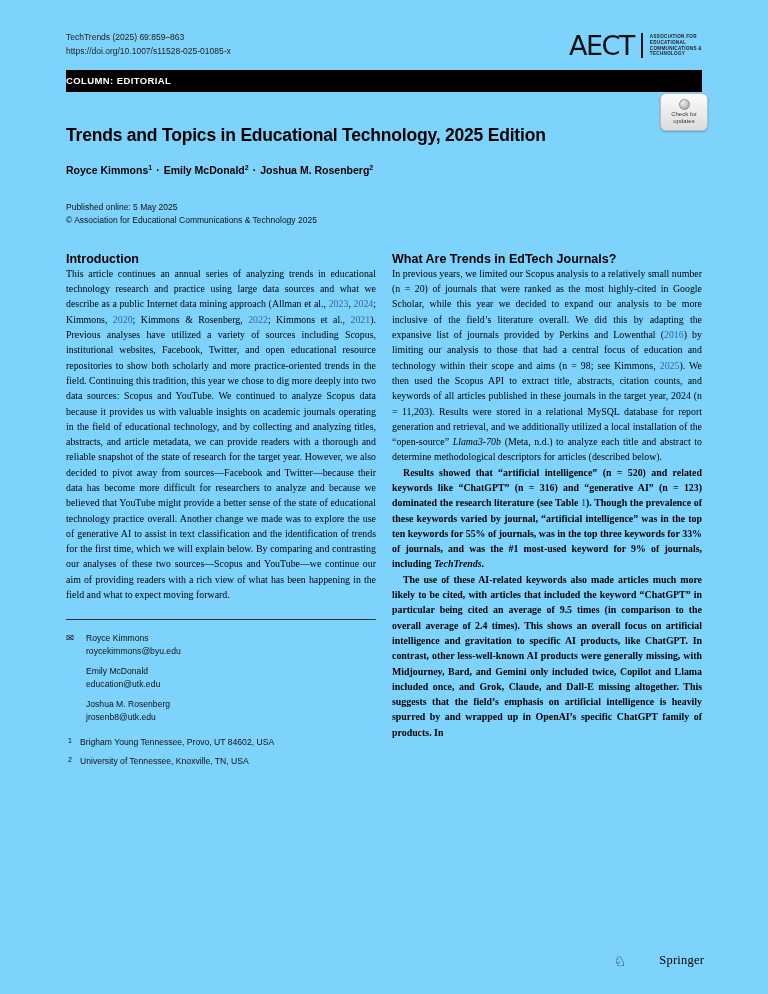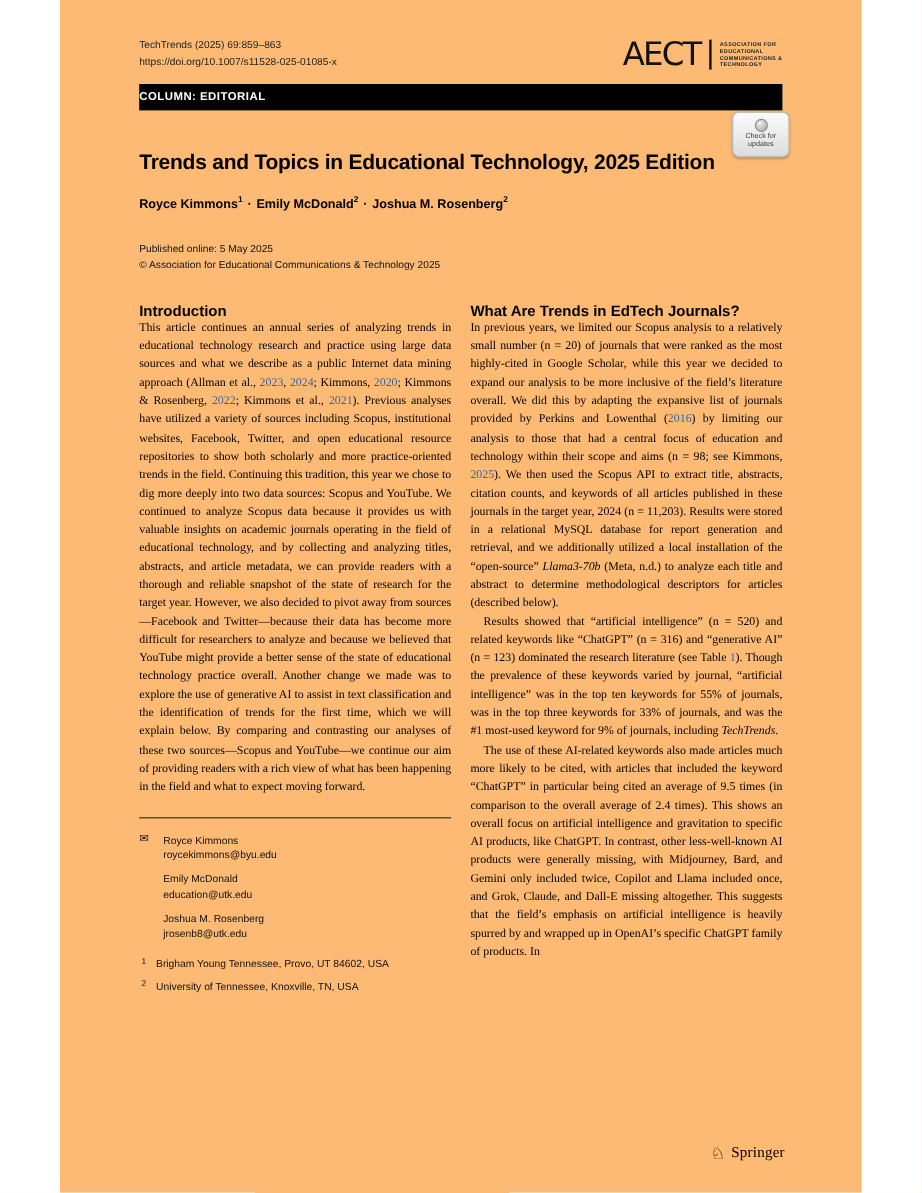--- a/index.html
+++ b/index.html
@@ -1,18 +1,18 @@
 <!DOCTYPE html>
 <html><head>
 <meta charset="utf-8">
 <style>
   * { margin:0; padding:0; box-sizing:border-box; }
   html,body { background:#ffffff; }
   .page {
-    position:relative; width:668px; height:994px; background:#fdba74;
+    position:relative; width:768px; height:994px; background:#7dd3fc;
     font-family:"Liberation Sans", sans-serif; color:#000;
     padding:30px 66px 0 66px; overflow:hidden; margin:0 auto;
   }
 
   
   .header-row { display:flex; justify-content:space-between; align-items:flex-start; }
   .journal-meta { font-size:8.5px; line-height:1.65; color:#222; }
   .doi-link { color:#222; cursor:pointer; }
 
   .aect { display:flex; align-items:center; gap:7px; margin-top:2px; }
@@ -40,37 +40,37 @@
   .authors sup { font-size:7px; vertical-align:super; }
   .author-sep { margin:0 4px; }
 
   .pub-info { margin-top:25px; font-size:8.5px; line-height:1.55; color:#111; }
 
   
   .columns { display:flex; gap:16px; margin-top:25px; }
   .col { width:310px; }
   .section-heading { font-size:12.5px; font-weight:700; }
   .body-text { font-family:"Liberation Serif", serif; font-size:9.9px; line-height:15.3px; text-align:justify; color:#000; }
-  .body-text p.indent { text-indent:11px; }
+  .body-text p.indent { text-indent:11px;font-weight:bold; }
   .cite { color:#3465a4; cursor:pointer; }
   .it { font-style:italic; }
 
   
   .fn-divider { margin-top:17px; border-top:1px solid #333; width:100%; }
   .corr-block { margin-top:12px; font-size:8.6px; line-height:1.45; color:#111; }
   .corr-entry { position:relative; padding-left:20px; margin-bottom:8px; }
   .envelope { position:absolute; left:0; top:-1px; font-size:9.5px; color:#111; }
   .affils { margin-top:13px; font-size:8.6px; line-height:1.45; color:#111; }
   .affil { position:relative; padding-left:14px; margin-bottom:6px; }
   .affil sup { position:absolute; left:2px; top:0; font-size:7px; }
 
   
   .springer { position:absolute; right:64px; bottom:26px; display:flex; align-items:center; gap:5px; }
   .springer-horse { font-size:14px; line-height:1; color:#111; }
-  .springer-name { font-family:"Liberation Serif", serif; font-size:12.5px; color:#000; letter-spacing:0.2px; }
+  .springer-name { font-family:"Liberation Serif", serif; font-size:12.5px; color:#000; letter-spacing:0.2px;margin-left:28px; }
 </style>
 </head>
 <body>
 
 <div class="page">
 
   <div class="header-row">
     <div class="journal-meta">
       <div>TechTrends (2025) 69:859–863</div>
       <div class="doi-link">https://doi.org/10.1007/s11528-025-01085-x</div>

